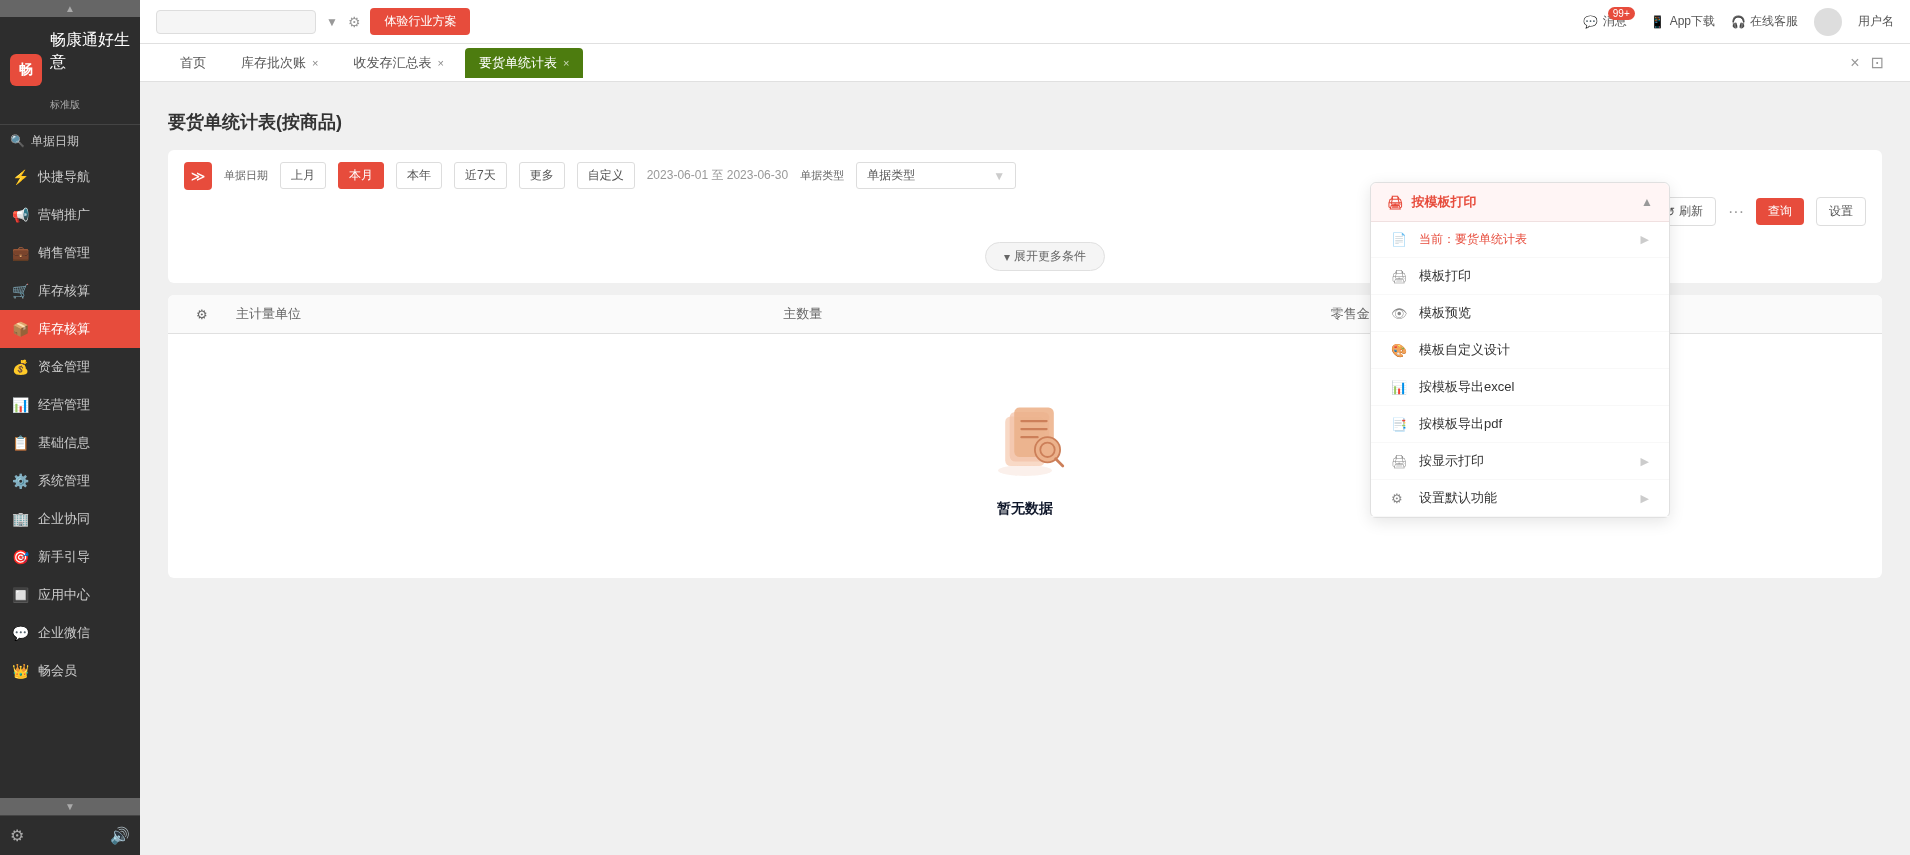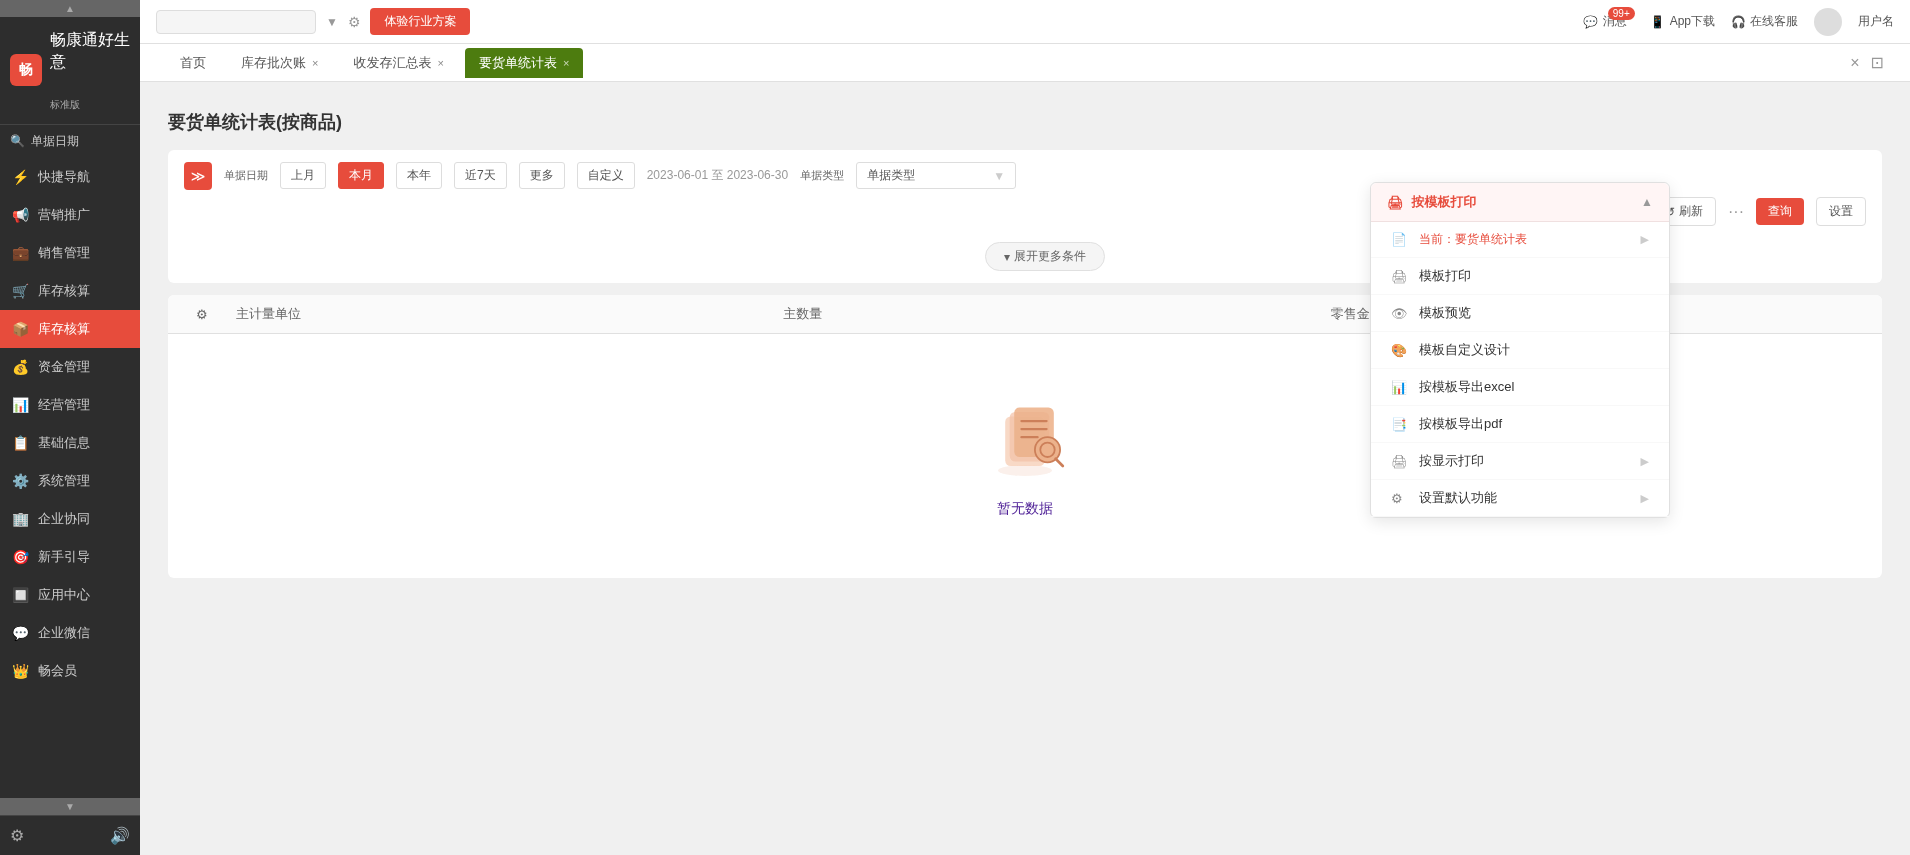--- a/index.html
+++ b/index.html
@@ -349,21 +349,21 @@
       justify-content: center;
       padding: 60px 20px;
       color: #aaa;
     }
     .empty-icon {
       width: 90px;
       height: 90px;
       margin-bottom: 16px;
       opacity: 0.8;
     }
-    .empty-text { font-size: 14px; color: #4c1d95; }
+    .empty-text { font-size: 14px; color: #0f172a; font-weight: bold; }
 
     
     .dropdown-menu {
       position: absolute;
       top: 100px;
       right: 240px;
       background: #fff;
       border: 1px solid #e0e0e0;
       border-radius: 6px;
       box-shadow: 0 4px 16px rgba(0,0,0,0.1);

